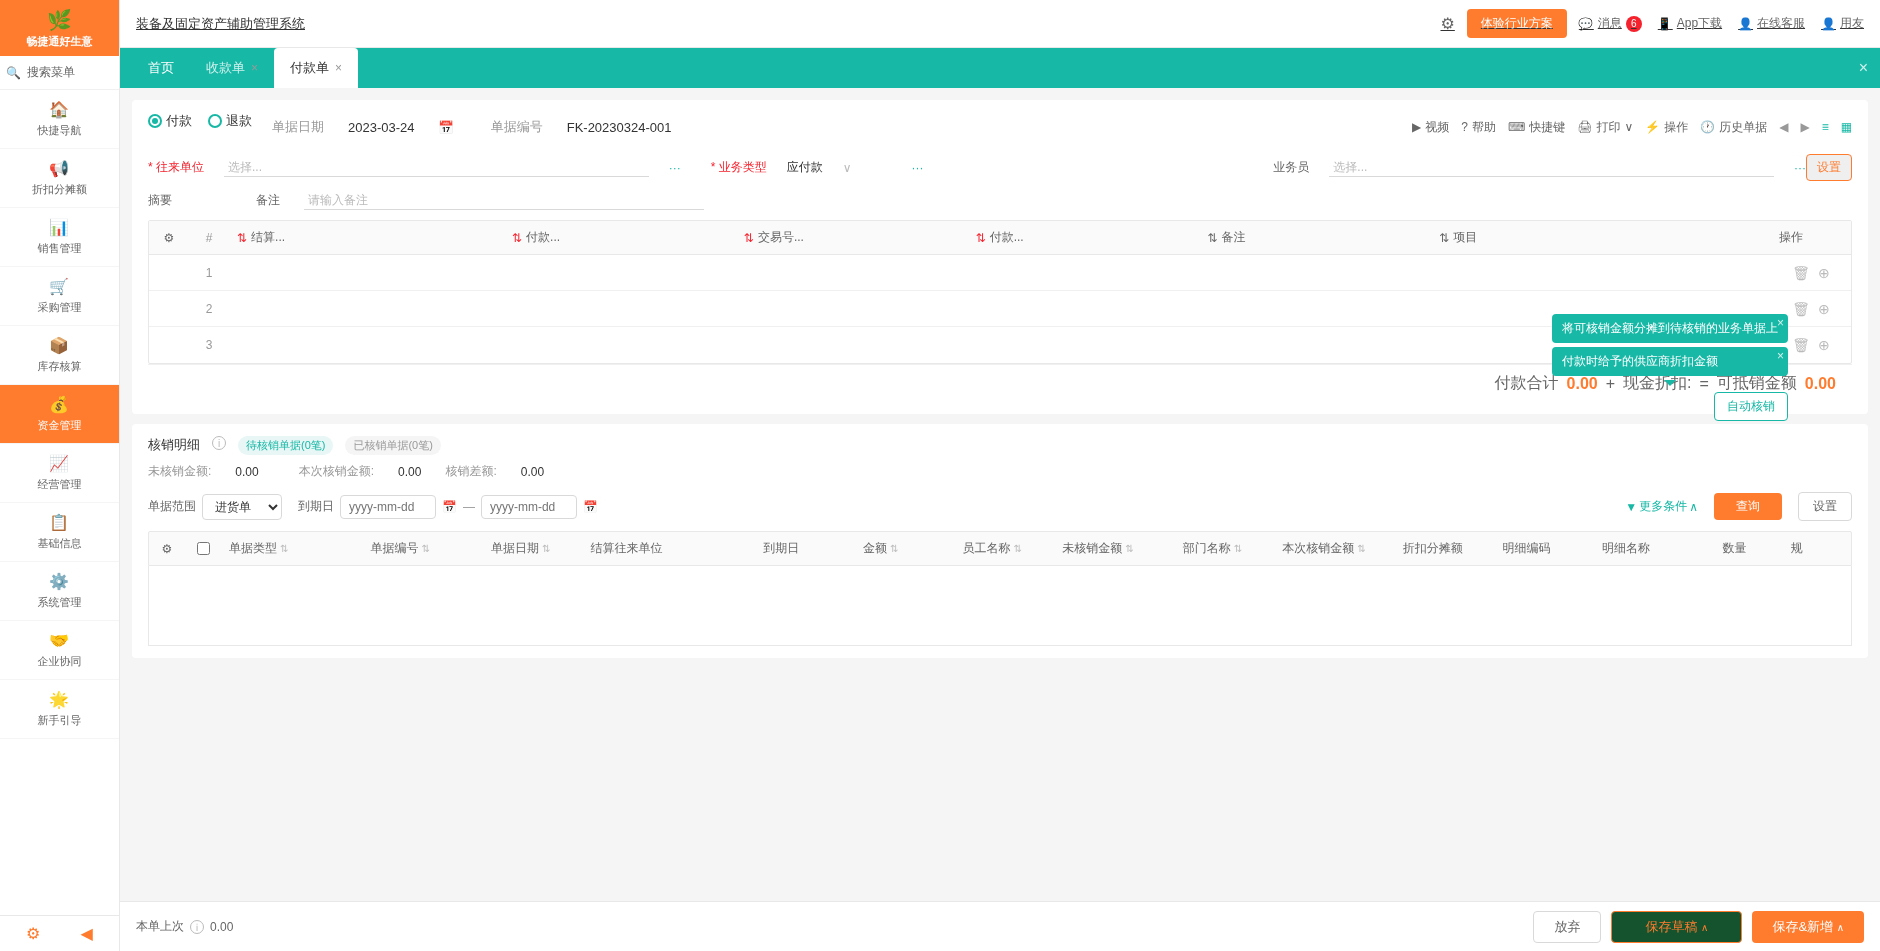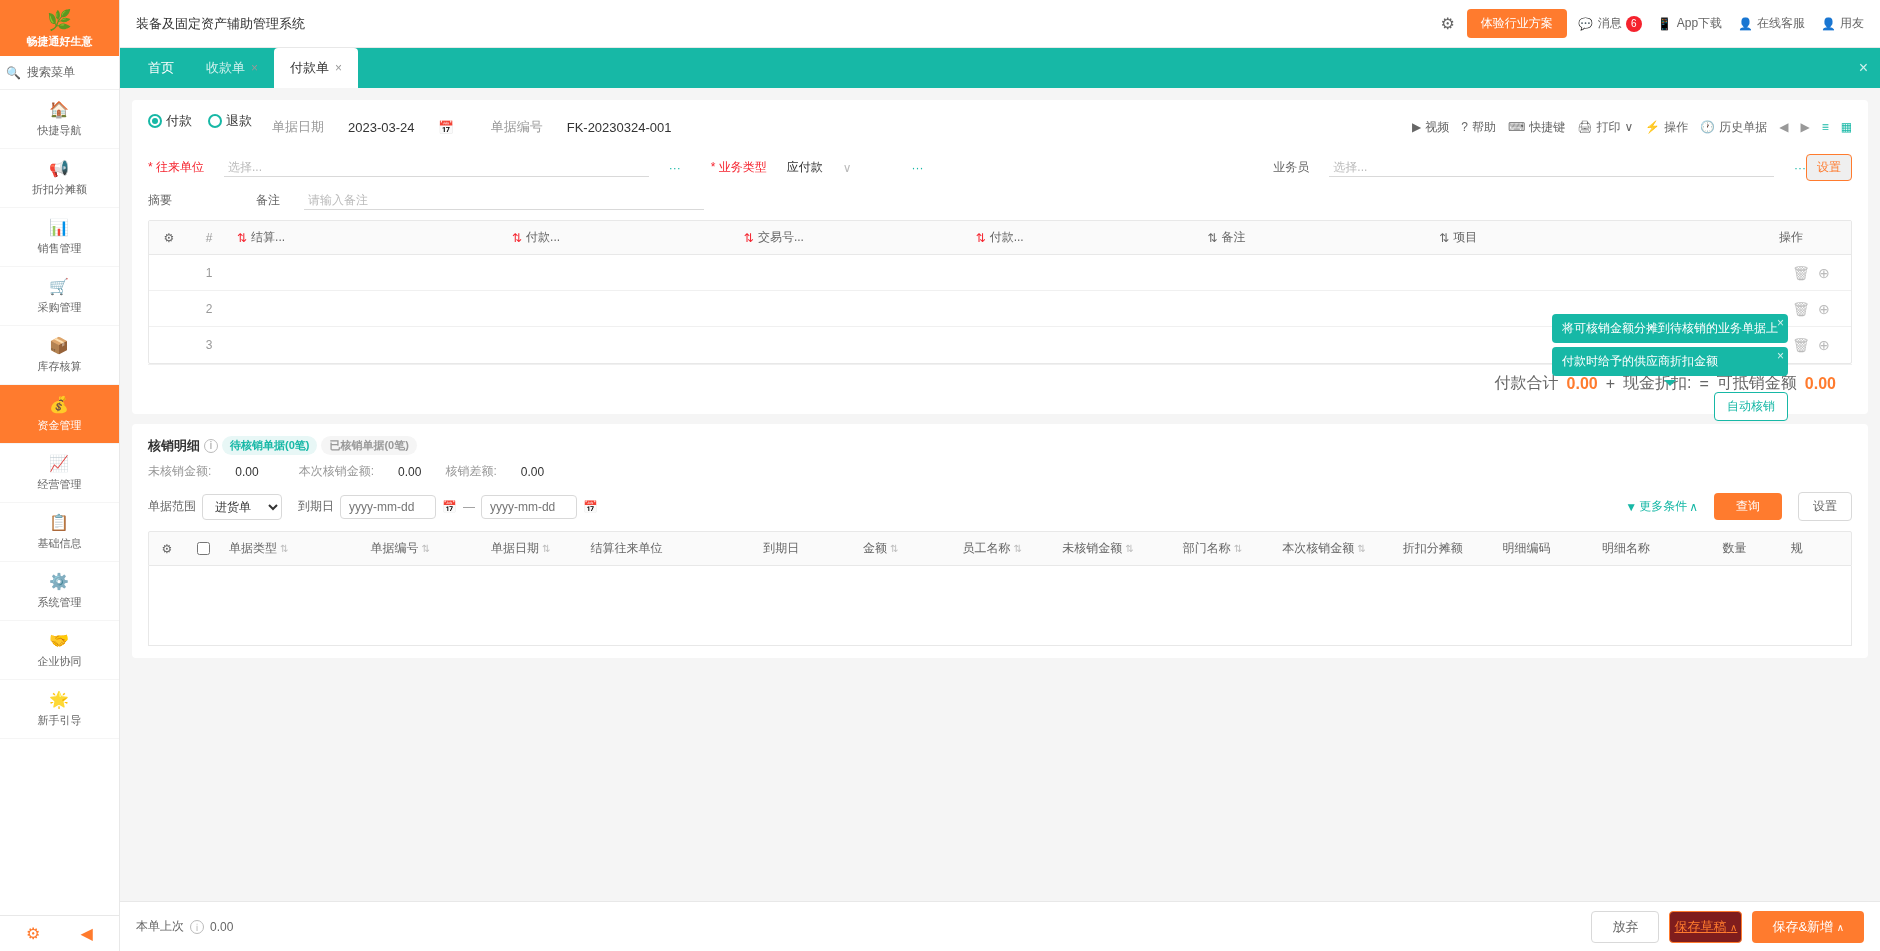--- a/index.html
+++ b/index.html
@@ -18,21 +18,21 @@
     .sidebar-item { padding: 10px 6px; display: flex; flex-direction: column; align-items: center; gap: 4px; cursor: pointer; color: #666; font-size: 11px; border-bottom: 1px solid #f5f5f5; }
     .sidebar-item.active { background: #ff7b2e; color: #fff; }
     .sidebar-item-icon { font-size: 16px; }
     .sidebar-footer { padding: 8px 6px; display: flex; justify-content: space-around; border-top: 1px solid #e8e8e8; }
     .sidebar-footer-btn { cursor: pointer; color: #ff7b2e; font-size: 16px; }
 
     
     .main { flex: 1; display: flex; flex-direction: column; overflow: hidden; }
 
     
-    .topbar { height: 48px; background: #fff; border-bottom: 1px solid #e8e8e8; display: flex; align-items: center; padding: 0 16px; gap: 12px; flex-shrink: 0; }
+    .topbar { height: 48px; background: #fff; border-bottom: 1px solid #e8e8e8; display: flex; align-items: center; padding: 0 16px; gap: 12px; flex-shrink: 0; text-decoration: underline; }
     .topbar-title { font-size: 13px; color: #333; flex: 1; }
     .topbar-settings { color: #666; cursor: pointer; font-size: 16px; }
     .topbar-trial-btn { background: #ff7b2e; color: #fff; border: none; padding: 6px 14px; border-radius: 4px; cursor: pointer; font-size: 12px; }
     .topbar-right { display: flex; align-items: center; gap: 16px; color: #666; font-size: 12px; margin-left: auto; }
     .topbar-right-item { display: flex; align-items: center; gap: 4px; cursor: pointer; }
     .badge { background: #f5222d; color: #fff; border-radius: 50%; width: 16px; height: 16px; font-size: 10px; display: inline-flex; align-items: center; justify-content: center; }
 
     
     .tabbar { height: 40px; background: #17b8a6; display: flex; align-items: center; padding: 0 12px; gap: 0; flex-shrink: 0; position: relative; }
     .tab { padding: 0 16px; height: 40px; display: flex; align-items: center; gap: 6px; cursor: pointer; color: rgba(255,255,255,0.8); font-size: 13px; position: relative; }
@@ -92,21 +92,21 @@
     .table-row:last-child { border-bottom: none; }
     .row-ops { width: 80px; display: flex; align-items: center; justify-content: center; gap: 8px; }
     .row-op-btn { color: #bbb; cursor: pointer; font-size: 14px; }
 
     
     .totals-row { display: flex; align-items: center; justify-content: flex-end; gap: 8px; padding: 8px 16px; font-size: 16px; color: #666; background: #fff; border-top: 1px solid #f0f0f0; }
     .total-value { color: #ff7b2e; font-weight: bold; }
 
     
     .reconcile-card { background: #fff; border-radius: 4px; padding: 12px 16px; position: relative; }
-    .reconcile-title { display: flex; align-items: center; gap: 4px; font-size: 13px; font-weight: bold; color: #333; }
+    .reconcile-title { display: flex; gap: 12px; font-size: 13px; font-weight: normal; color: #333; }
     .reconcile-badge { background: #e8f7f6; color: #17b8a6; padding: 2px 8px; border-radius: 10px; font-size: 11px; cursor: pointer; }
     .reconcile-badge.inactive { background: #f5f5f5; color: #999; }
     .reconcile-amounts { display: flex; align-items: center; gap: 24px; margin-top: 8px; font-size: 12px; color: #666; }
     .reconcile-amount-label { color: #999; }
     .reconcile-amount-value { color: #333; }
     .tooltip-box { background: #17b8a6; color: #fff; padding: 6px 10px; border-radius: 4px; font-size: 12px; white-space: nowrap; margin-bottom: 4px; position: relative; }
     .tooltip-box .close-icon { position: absolute; right: 4px; top: 2px; cursor: pointer; font-size: 12px; color: rgba(255,255,255,0.8); }
     .tooltip-arrow { width: 0; height: 0; border-left: 6px solid transparent; border-right: 6px solid transparent; border-top: 6px solid #17b8a6; margin: 0 auto; }
     .auto-reconcile-btn { background: #fff; color: #17b8a6; border: 1px solid #17b8a6; padding: 5px 12px; border-radius: 4px; cursor: pointer; font-size: 12px; }
     .more-conditions { color: #17b8a6; cursor: pointer; font-size: 12px; display: flex; align-items: center; gap: 2px; }
@@ -141,21 +141,21 @@
     .btcol-detail-no { flex: 0.8; }
     .btcol-detail-name { flex: 1; }
     .btcol-qty { flex: 0.5; }
     .btcol-spec { flex: 0.5; }
 
     
     .bottom-footer { background: #fff; border-top: 1px solid #e8e8e8; padding: 10px 16px; display: flex; align-items: center; justify-content: space-between; position: fixed; bottom: 0; left: 120px; right: 0; height: 50px; }
     .footer-info { font-size: 12px; color: #666; display: flex; align-items: center; gap: 6px; }
     .footer-btns { display: flex; gap: 10px; }
     .btn-abandon { background: #fff; color: #666; border: 1px solid #d9d9d9; padding: 6px 20px; border-radius: 4px; cursor: pointer; font-size: 13px; }
-    .btn-save-draft { background: #7f1d1d; color: #ff7b2e; border: 1px solid #ff7b2e; padding: 6px 4px; border-radius: 4px; cursor: pointer; font-size: 13px; text-decoration: underline; }
+    .btn-save-draft { background: #14532d; color: #ff7b2e; border: 1px solid #ff7b2e; padding: 6px 33px; border-radius: 4px; cursor: pointer; font-size: 13px; }
     .btn-save-new { background: #ff7b2e; color: #fff; border: none; padding: 6px 20px; border-radius: 4px; cursor: pointer; font-size: 13px; }
     .chevron-icon { font-size: 10px; }
 
     .info-circle { width: 14px; height: 14px; border-radius: 50%; border: 1px solid #bbb; color: #bbb; font-size: 10px; display: inline-flex; align-items: center; justify-content: center; cursor: pointer; }
     .required-dot { color: #f5222d; }
   </style>
 </head>
 <body>
 
 <div class="app-container">

